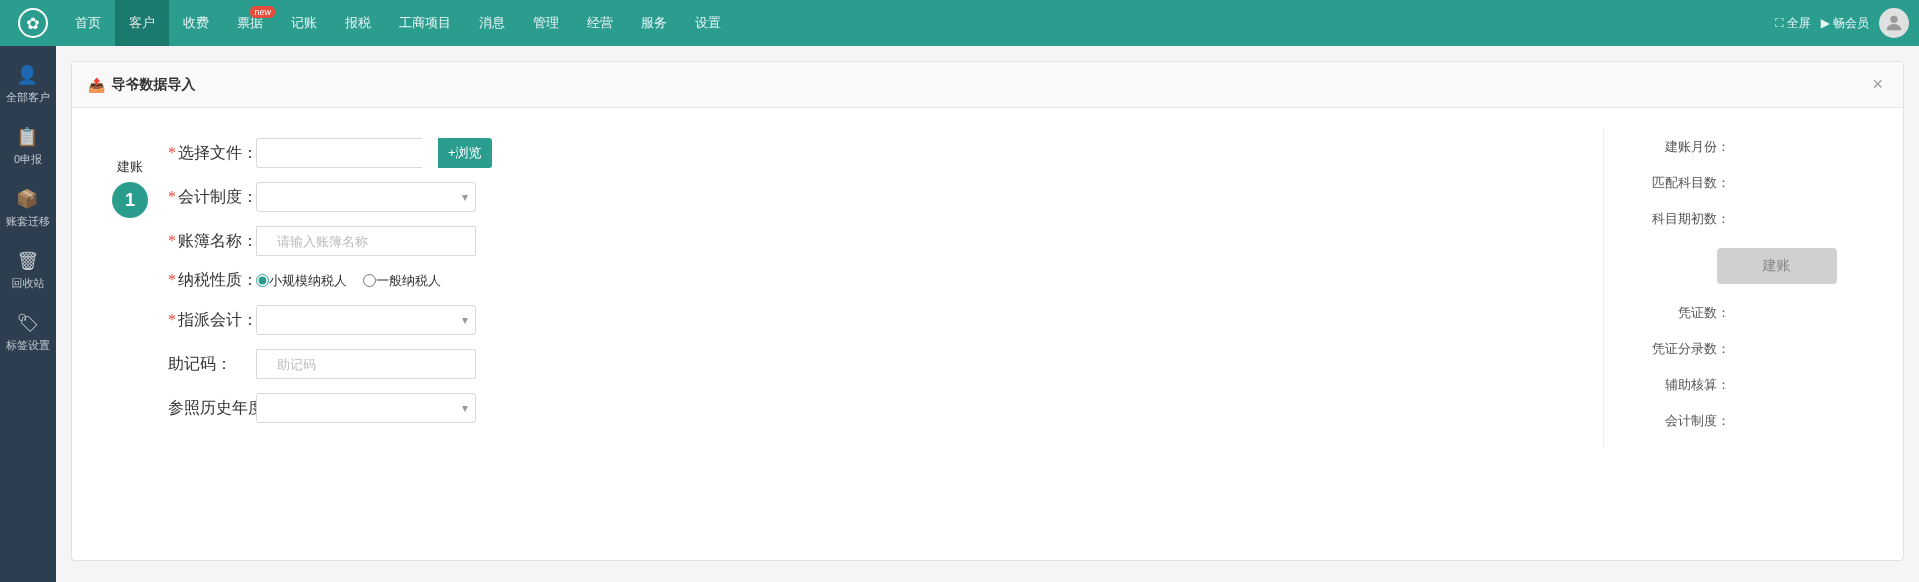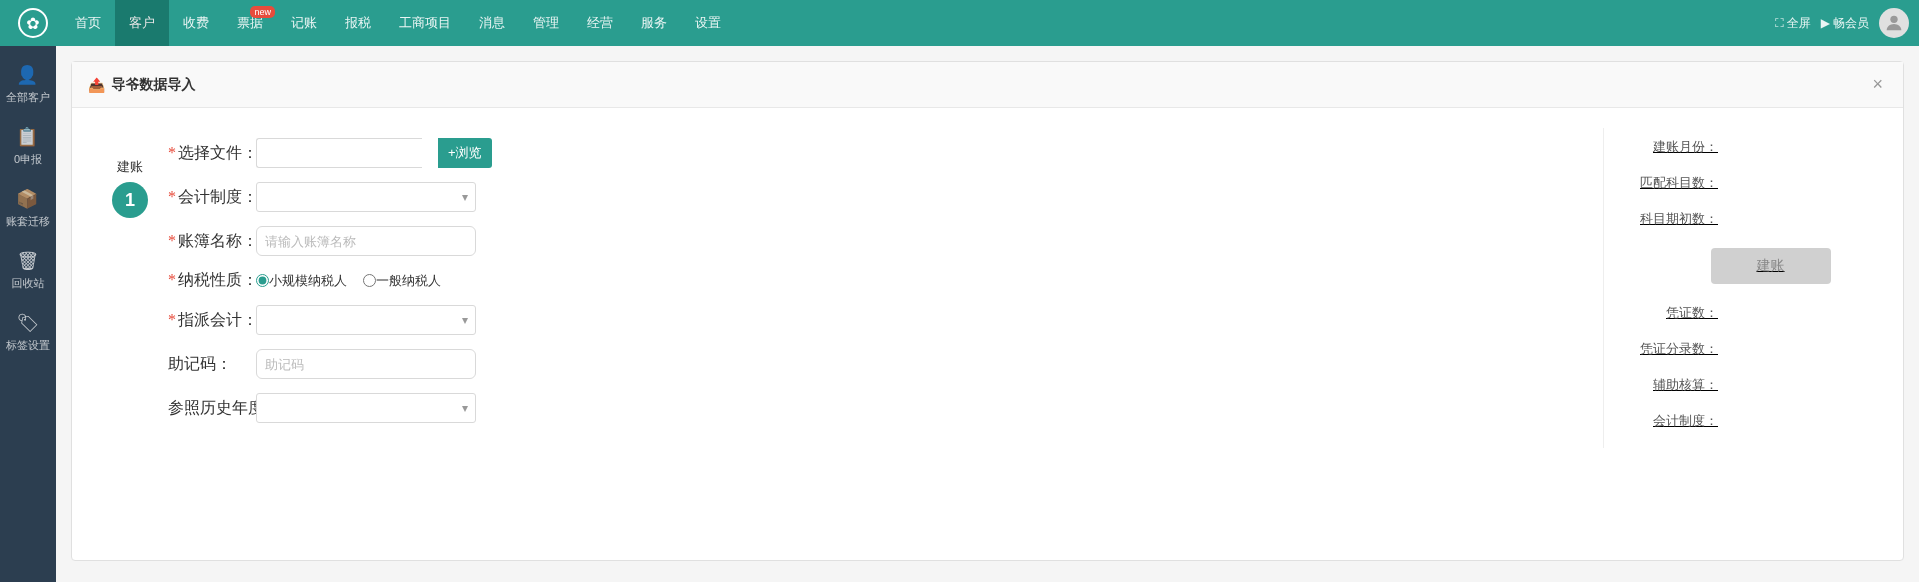--- a/index.html
+++ b/index.html
@@ -208,22 +208,22 @@
       font-family: Liberation Serif, serif;
     }
     .form-label .required {
       color: #e74c3c;
       margin-right: 2px;
     }
     .form-control {
       width: 220px;
       height: 30px;
       border: 1px solid #d9d9d9;
-      border-radius: 6px;
-      padding: 0 8px;
+      border-radius: 1px;
+      padding: 0 20px;
       font-size: 13px;
       color: #333;
       outline: none;
     }
     .form-control::placeholder { color: #bbb; }
     .form-select {
       width: 220px;
       height: 30px;
       border: 1px solid #d9d9d9;
       border-radius: 3px;
@@ -277,24 +277,23 @@
       color: #333;
     }
     .radio-input {
       accent-color: #2a9d8f;
     }
 
     
     .info-section {
       width: 260px;
       padding-top: 10px;
-      padding-left: 24px;
+      padding-left: 36px;
       border-left: 1px solid #eee;
       margin-left: 15px;
-      text-decoration: underline;
     }
     .info-row {
       display: flex;
       align-items: center;
       gap: 8px;
       margin-bottom: 18px;
     }
     .info-label {
       width: 90px;
       text-align: right;

